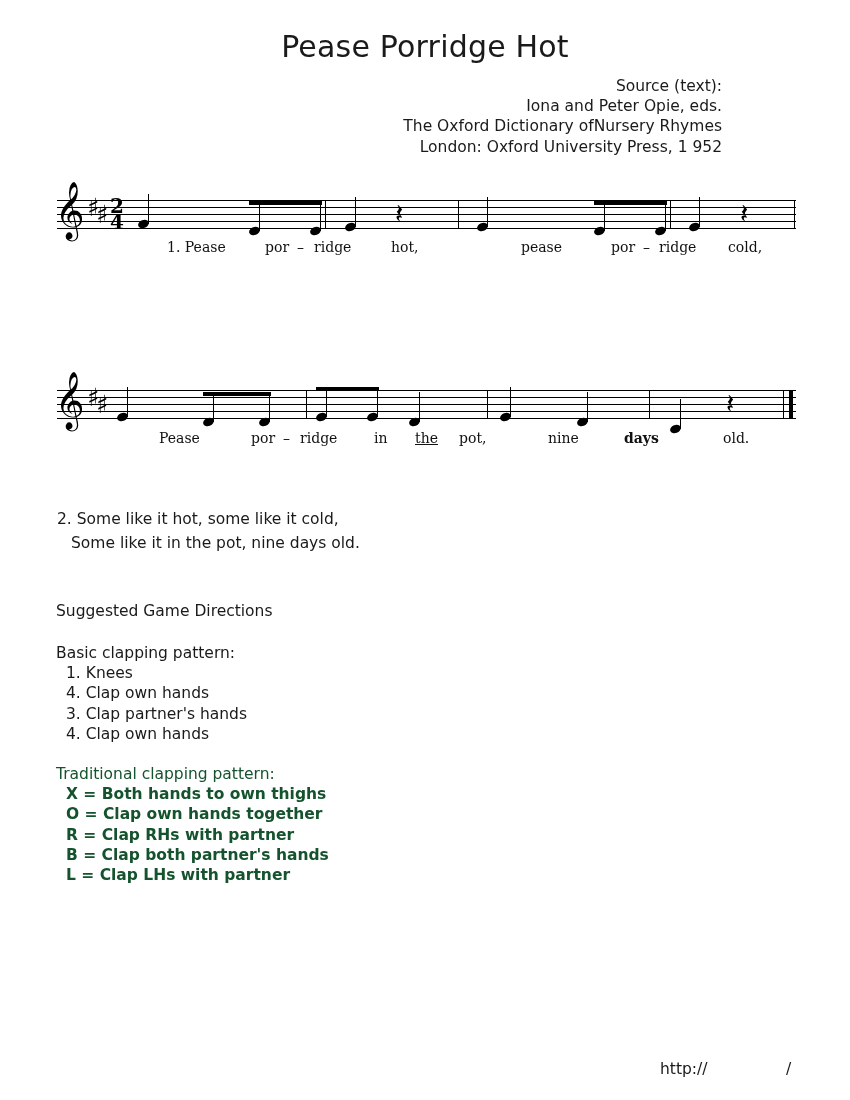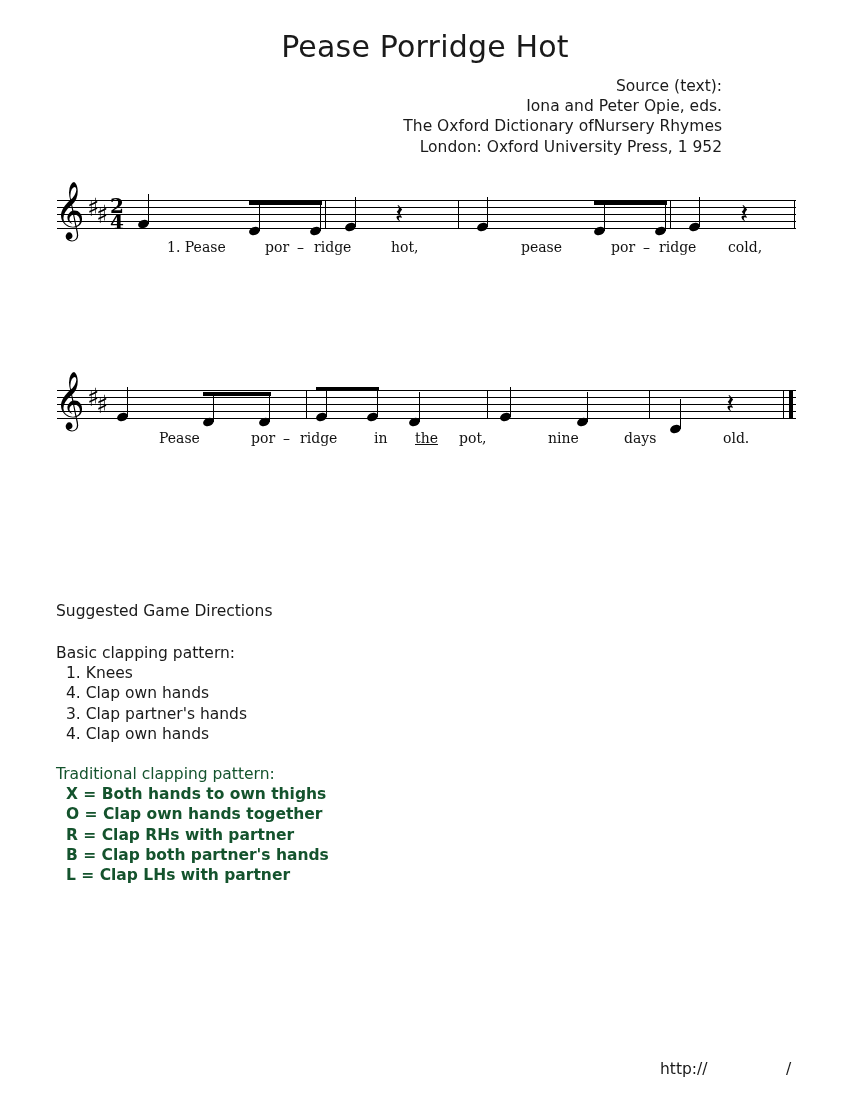--- a/index.html
+++ b/index.html
@@ -359,24 +359,28 @@
     <div class="final-barline-thick" style="left:732px;"></div>
 
     <div class="lyric" style="left:102px; top:51px;">Pease</div>
     <div class="lyric" style="left:194px; top:51px;">por</div>
     <div class="lyric" style="left:226px; top:51px;">–</div>
     <div class="lyric" style="left:243px; top:51px;">ridge</div>
     <div class="lyric" style="left:317px; top:51px;">in</div>
     <div class="lyric" style="left:358px; top:51px;text-decoration:underline;">the</div>
     <div class="lyric" style="left:402px; top:51px;">pot,</div>
     <div class="lyric" style="left:491px; top:51px;">nine</div>
-    <div class="lyric" style="left:567px; top:51px;">days</div>
+    <div class="lyric" style="left:567px; top:51px;font-weight:bold;">days</div>
     <div class="lyric" style="left:666px; top:51px;">old.</div>
   </div>
 
+  <div class="verse2">
+    <div class="v-line-1">2. Some like it hot, some like it cold,</div>
+    <div class="v-line-2">Some like it in the pot, nine days old.</div>
+  </div>
 
   <div class="directions-heading">Suggested Game Directions</div>
 
   <div class="basic-block">
     <div class="bb-head">Basic clapping pattern:</div>
     <div class="bb-item">1. Knees</div>
     <div class="bb-item">4. Clap own hands</div>
     <div class="bb-item">3. Clap partner's hands</div>
     <div class="bb-item">4. Clap own hands</div>
   </div>

